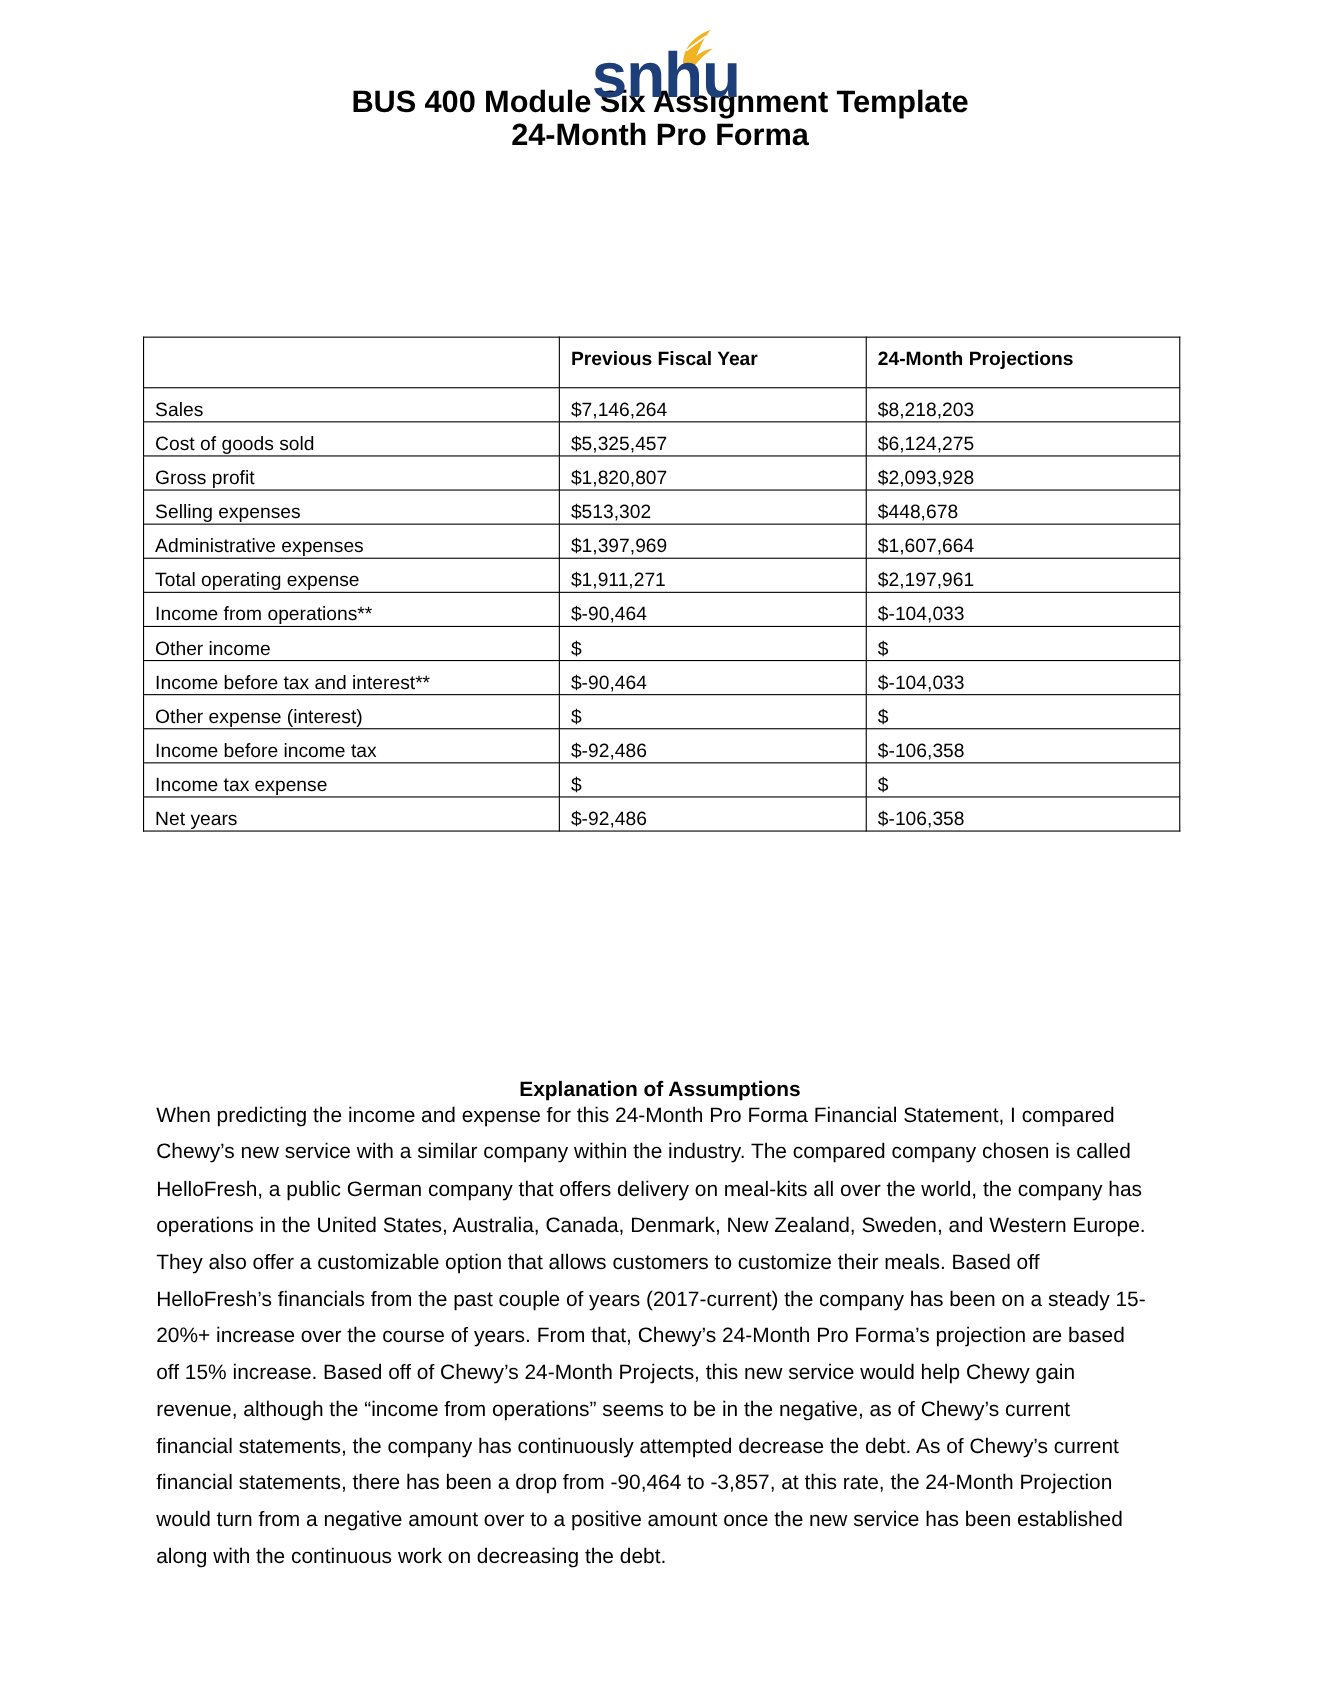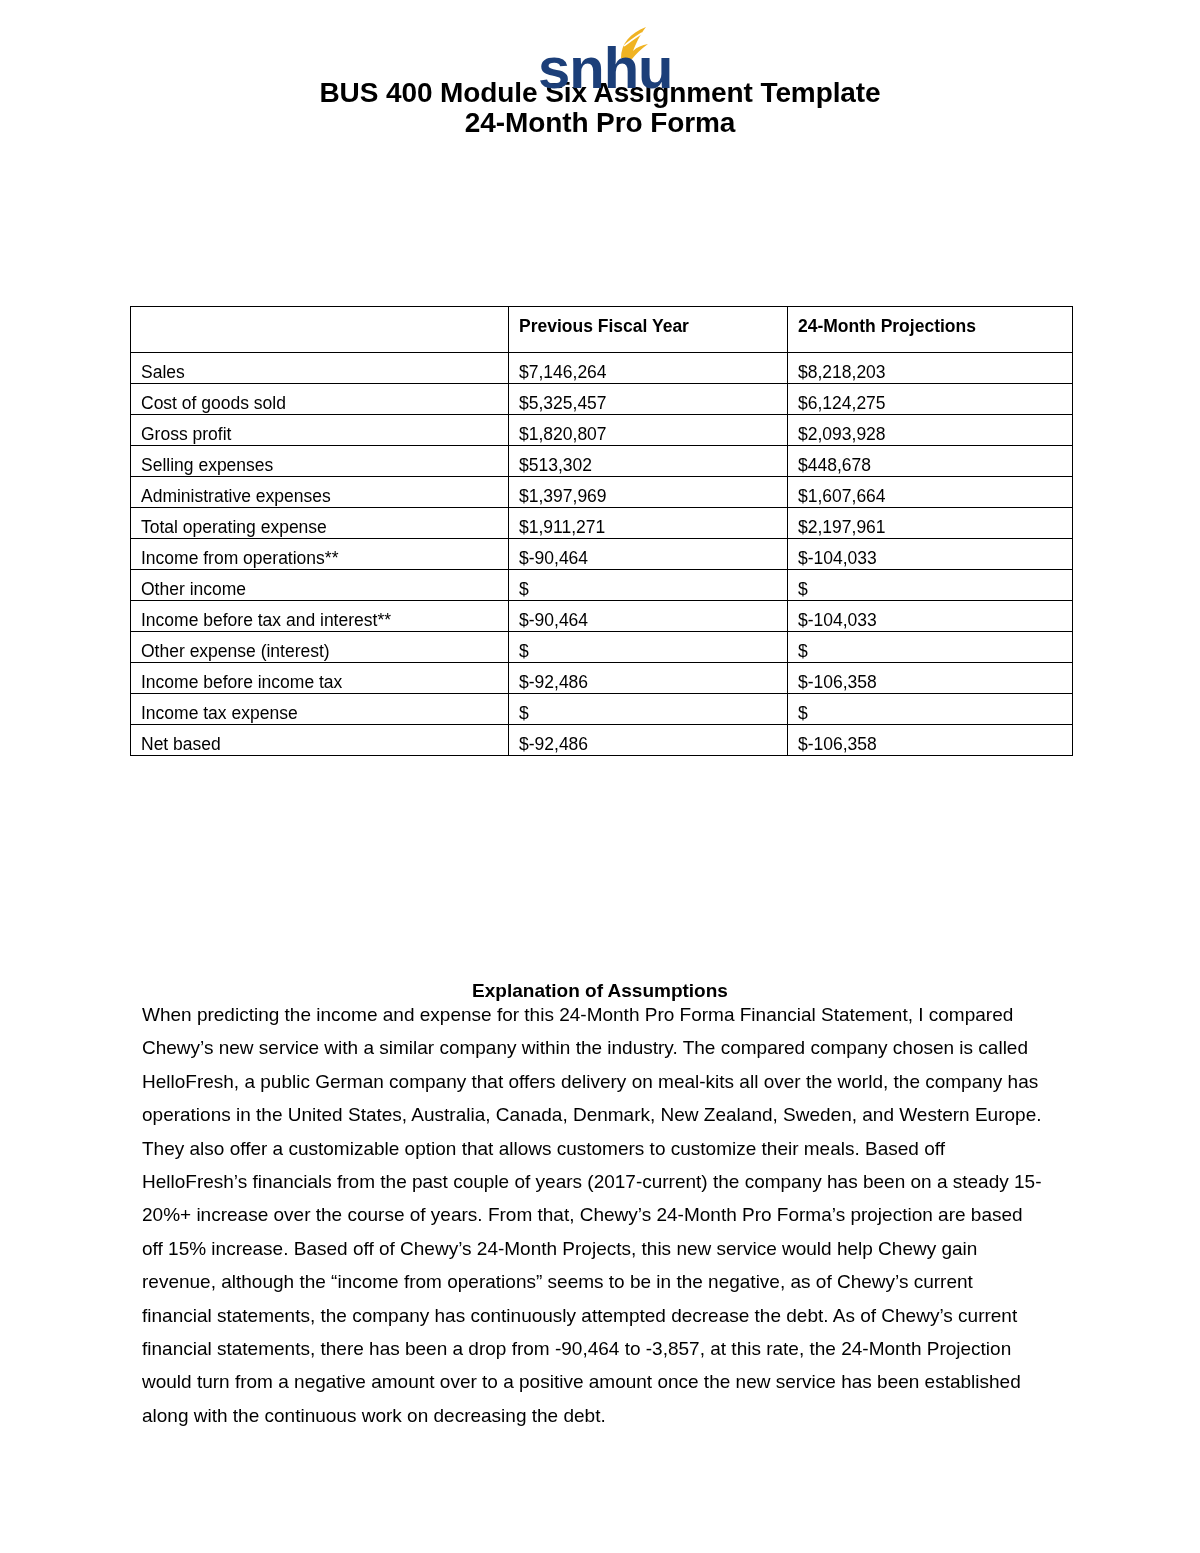--- a/index.html
+++ b/index.html
@@ -205,21 +205,21 @@
         <td>Income before income tax</td>
         <td>$-92,486</td>
         <td>$-106,358</td>
       </tr>
       <tr>
         <td>Income tax expense</td>
         <td>$</td>
         <td>$</td>
       </tr>
       <tr>
-        <td>Net based</td>
+        <td>Net years</td>
         <td>$-92,486</td>
         <td>$-106,358</td>
       </tr>
     </tbody>
   </table>
 
   <h2 class="assump-heading">Explanation of Assumptions</h2>
 
   <p class="assump-body">When predicting the income and expense for this 24-Month Pro Forma Financial Statement, I compared Chewy’s new service with a similar company within the industry. The compared company chosen is called HelloFresh, a public German company that offers delivery on meal-kits all over the world, the company has operations in the United States, Australia, Canada, Denmark, New Zealand, Sweden, and Western Europe. They also offer a customizable option that allows customers to customize their meals. Based off HelloFresh’s financials from the past couple of years (2017-current) the company has been on a steady 15-20%+ increase over the course of years. From that, Chewy’s 24-Month Pro Forma’s projection are based off 15% increase. Based off of Chewy’s 24-Month Projects, this new service would help Chewy gain revenue, although the “income from operations” seems to be in the negative, as of Chewy’s current financial statements, the company has continuously attempted decrease the debt. As of Chewy’s current financial statements, there has been a drop from -90,464 to -3,857, at this rate, the 24-Month Projection would turn from a negative amount over to a positive amount once the new service has been established along with the continuous work on decreasing the debt.</p>
 

